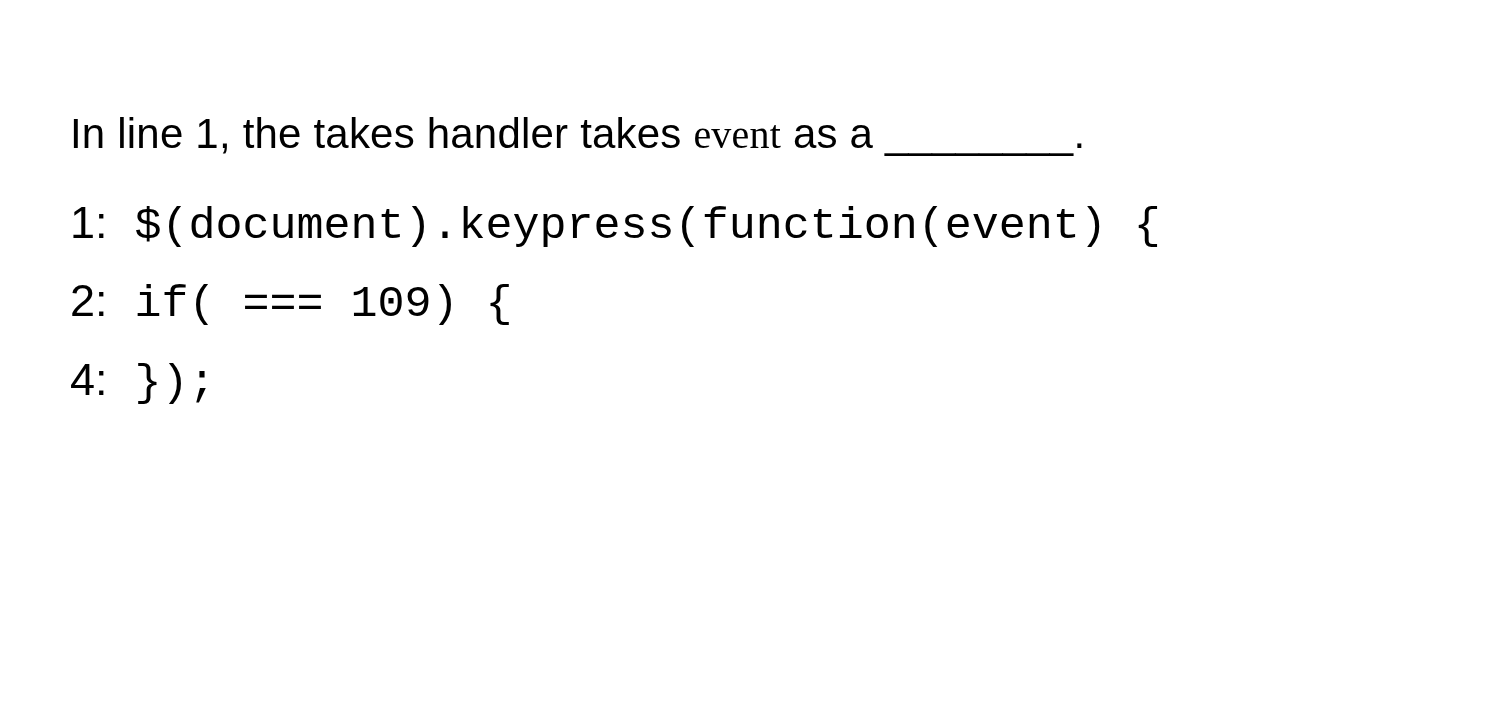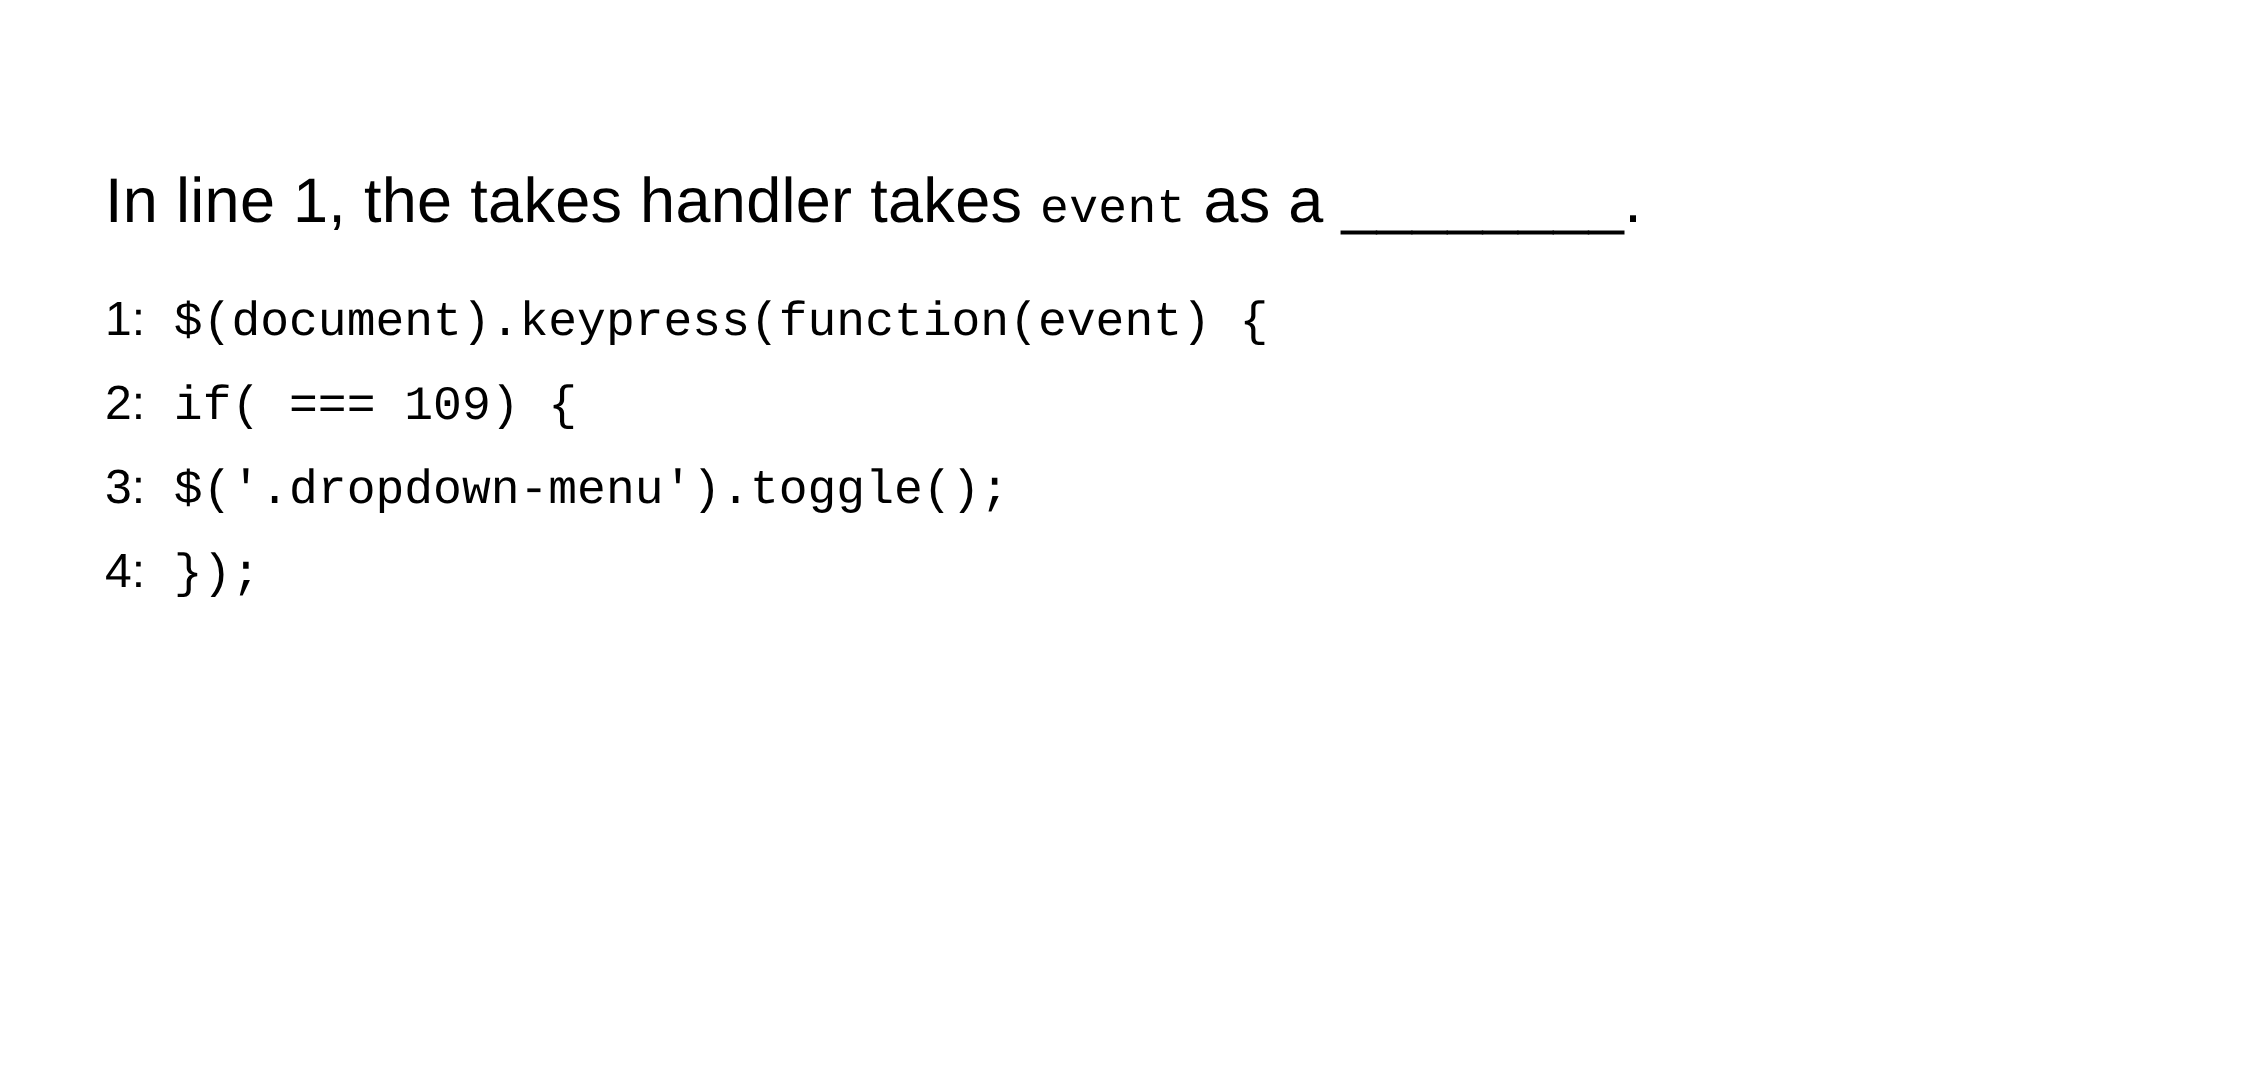--- a/index.html
+++ b/index.html
@@ -15,25 +15,25 @@
     padding: 90px 70px 40px 70px;
     box-sizing: border-box;
   }
   .question {
     font-size: 42px;
     line-height: 2.1;
     letter-spacing: 0.2px;
     margin-bottom: 8px;
   }
   .question .mono {
-    font-family: Liberation Mono, monospace;
-    font-size: 32px;
+    font-family: Liberation Serif, serif;
+    font-size: 40px;
   }
   .code-block {
-    font-size: 32px;
+    font-size: 45px;
     line-height: 1.65;
   }
   .code-line {
     white-space: pre;
   }
   .ln {
     font-family: -apple-system, BlinkMacSystemFont, "Segoe UI", Helvetica, Arial, sans-serif;
   }
   .code {
     font-family: "Courier New", Courier, monospace;
@@ -44,17 +44,16 @@
 
 <div class="page">
 
   <div class="question">
     <span>In line 1, the takes handler takes </span><span class="mono">event</span><span> as a ________.</span>
   </div>
 
   <div class="code-block">
     <div class="code-line"><span class="ln">1:</span><span class="code"> $(document).keypress(function(event) {</span></div>
     <div class="code-line"><span class="ln">2:</span><span class="code"> if( === 109) {</span></div>
-    <div class="code-line"><span class="ln">3:</span><span class="code"> $('.dropdown-menu').toggle();</span></div>
     <div class="code-line"><span class="ln">4:</span><span class="code"> });</span></div>
   </div>
 
 </div>
 
 </body></html>

